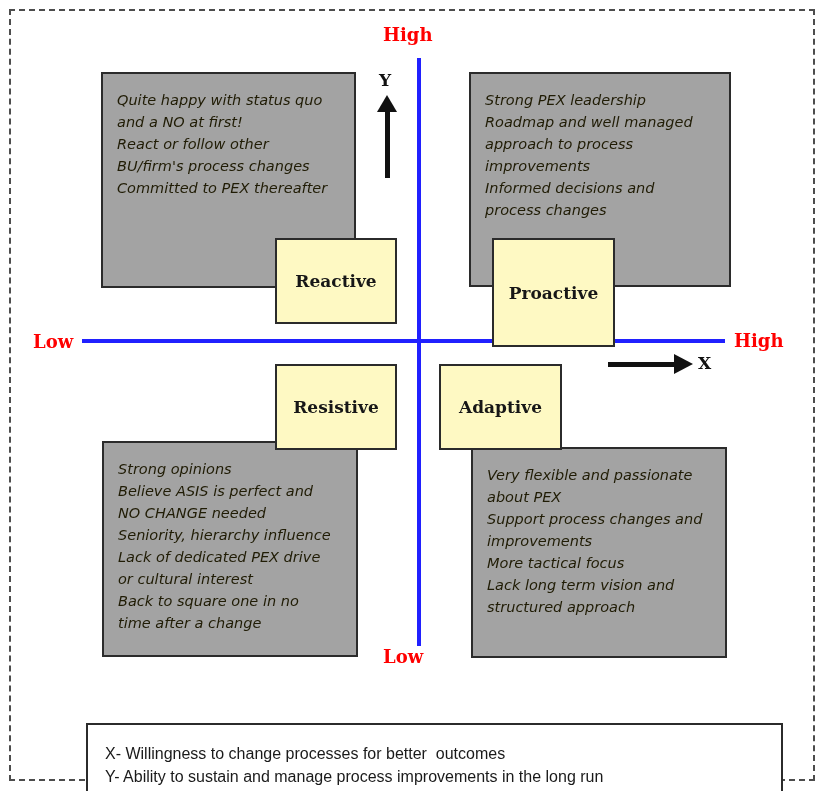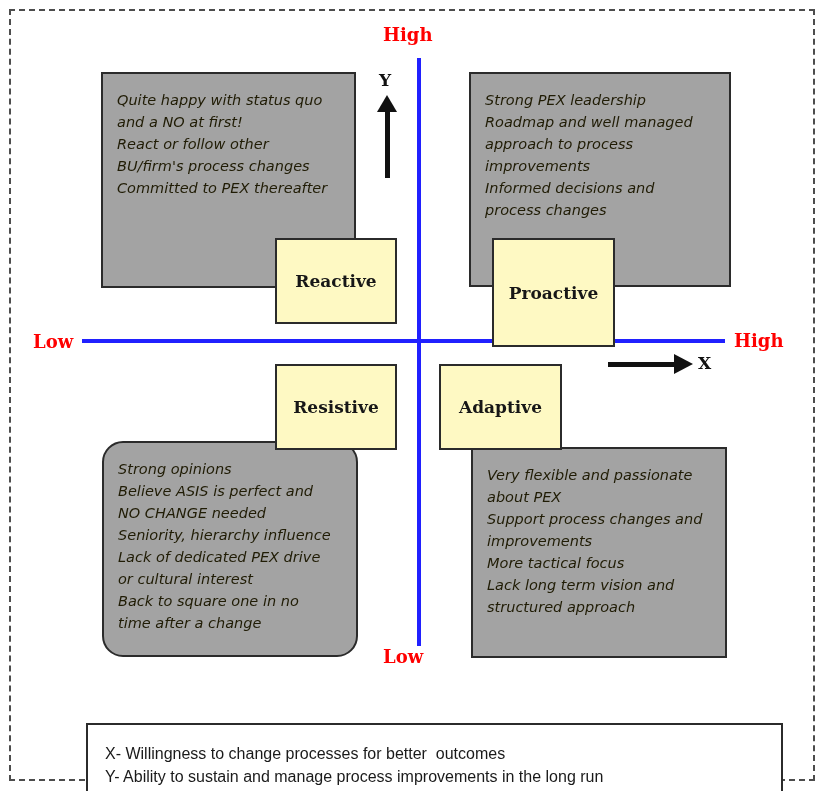--- a/index.html
+++ b/index.html
@@ -89,21 +89,21 @@
       <div class="note-line">Committed to PEX thereafter</div>
     </div>
   <div class="note-box" style="left:469px;top:72px;width:262px;height:215px;">
       <div class="note-line">Strong PEX leadership</div>
       <div class="note-line">Roadmap and well managed</div>
       <div class="note-line">approach to process</div>
       <div class="note-line">improvements</div>
       <div class="note-line">Informed decisions and</div>
       <div class="note-line">process changes</div>
     </div>
-  <div class="note-box" style="left:102px;top:441px;width:256px;height:216px;border-radius:21px;">
+  <div class="note-box" style="left:102px;top:441px;width:256px;height:216px;">
       <div class="note-line">Strong opinions</div>
       <div class="note-line">Believe ASIS is perfect and</div>
       <div class="note-line">NO CHANGE needed</div>
       <div class="note-line">Seniority, hierarchy influence</div>
       <div class="note-line">Lack of dedicated PEX drive</div>
       <div class="note-line">or cultural interest</div>
       <div class="note-line">Back to square one in no</div>
       <div class="note-line">time after a change</div>
     </div>
   <div class="note-box" style="left:471px;top:447px;width:256px;height:211px;">

